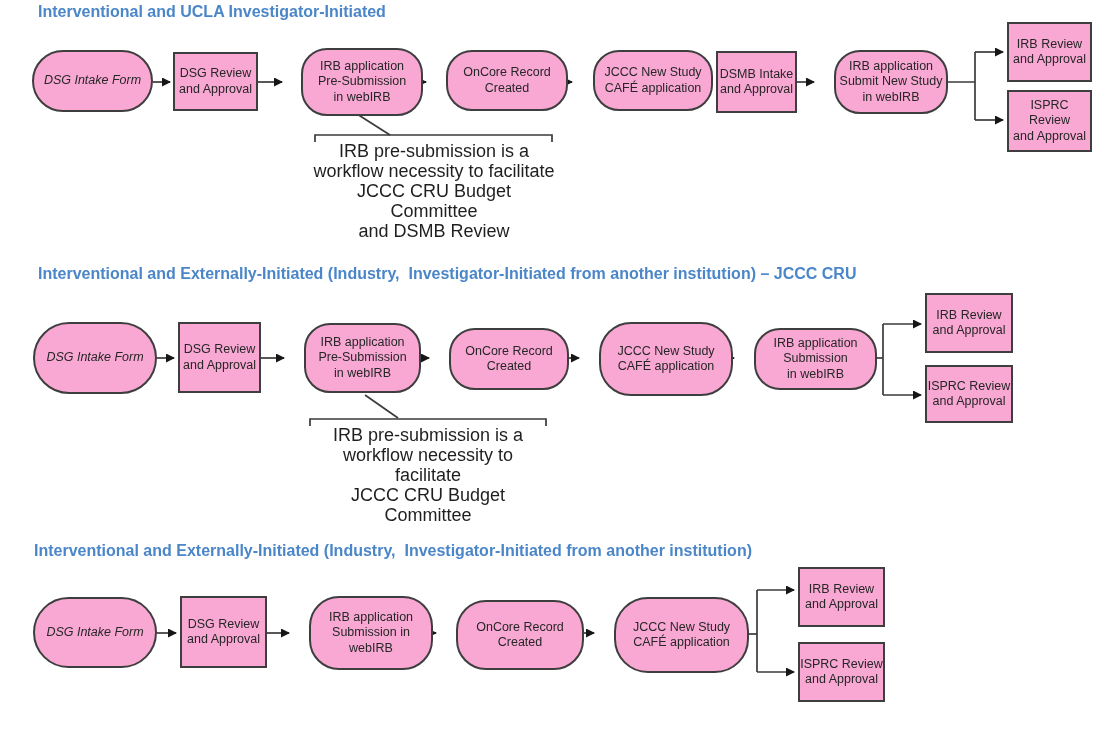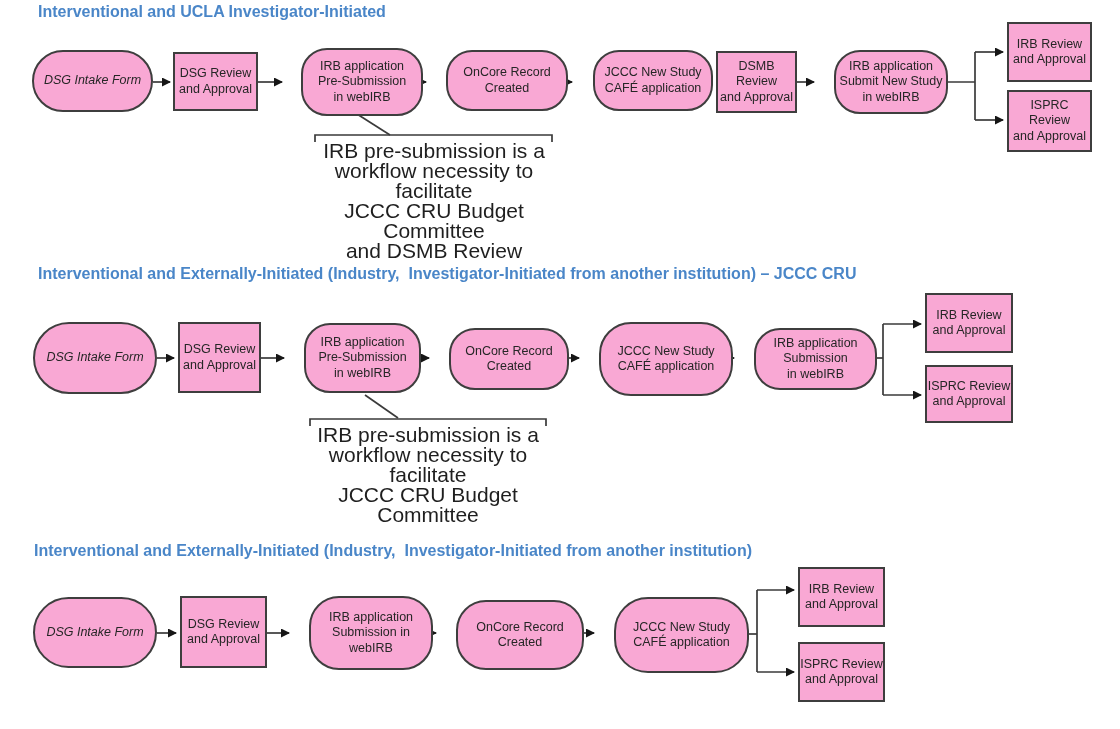--- a/index.html
+++ b/index.html
@@ -31,21 +31,21 @@
     background:#f9a8d4;
     border:2px solid #3e3e3e;
   }
   .stadium{border-radius:200px;font-style:italic;}
   .rounded{border-radius:26px;margin-left:16px;}
   .rect{border-radius:0;}
   .annotation{
     position:absolute;
     text-align:center;
     white-space:pre-line;
-    font-size:21px;
+    font-size:18px;
     line-height:20px;
     color:#1f1f1f;
   }
   #connectors{
     position:absolute;
     left:0;top:0;
     width:1120px;height:729px;
     pointer-events:none;
   }
 </style>
@@ -104,21 +104,21 @@
   <div class="node stadium" style="left:32px;top:50px;width:121px;height:62px">DSG Intake Form</div>
   <div class="node rect" style="left:173px;top:52px;width:85px;height:59px">DSG Review
 and Approval</div>
   <div class="node rounded" style="left:285px;top:48px;width:122px;height:68px">IRB application
 Pre-Submission
 in webIRB</div>
   <div class="node rounded" style="left:430px;top:50px;width:122px;height:61px">OnCore Record
 Created</div>
   <div class="node rounded" style="left:577px;top:50px;width:120px;height:61px">JCCC New Study
 CAFÉ application</div>
-  <div class="node rect" style="left:716px;top:51px;width:81px;height:62px">DSMB Review
+  <div class="node rect" style="left:716px;top:51px;width:81px;height:62px">DSMB Intake
 and Approval</div>
   <div class="node rounded" style="left:818px;top:50px;width:114px;height:64px">IRB application
 Submit New Study
 in webIRB</div>
   <div class="node rect" style="left:1007px;top:22px;width:85px;height:60px">IRB Review
 and Approval</div>
   <div class="node rect" style="left:1007px;top:90px;width:85px;height:62px">ISPRC Review
 and Approval</div>
 
   <div class="annotation" style="left:313px;top:141px;width:242px">IRB pre-submission is a

